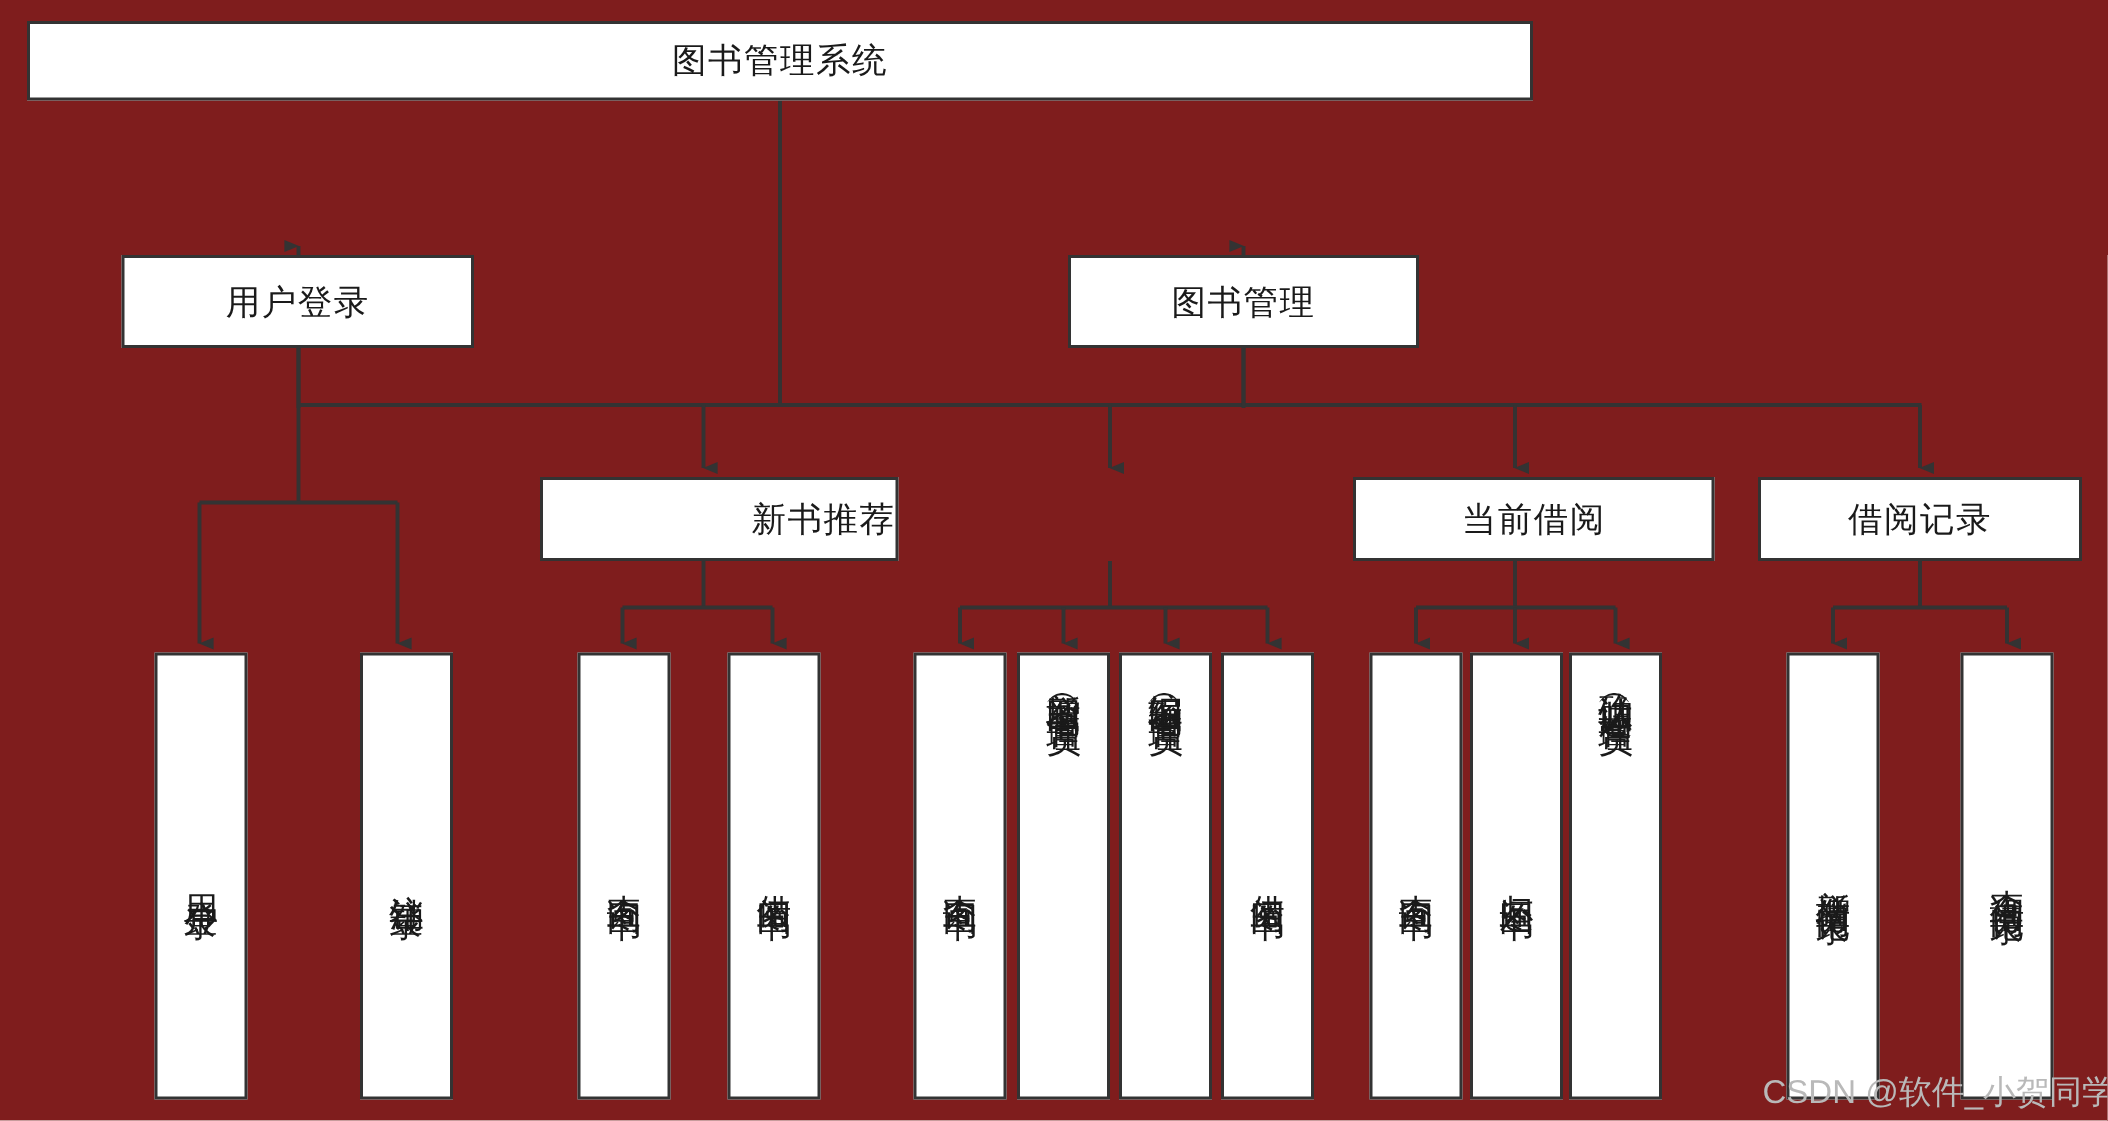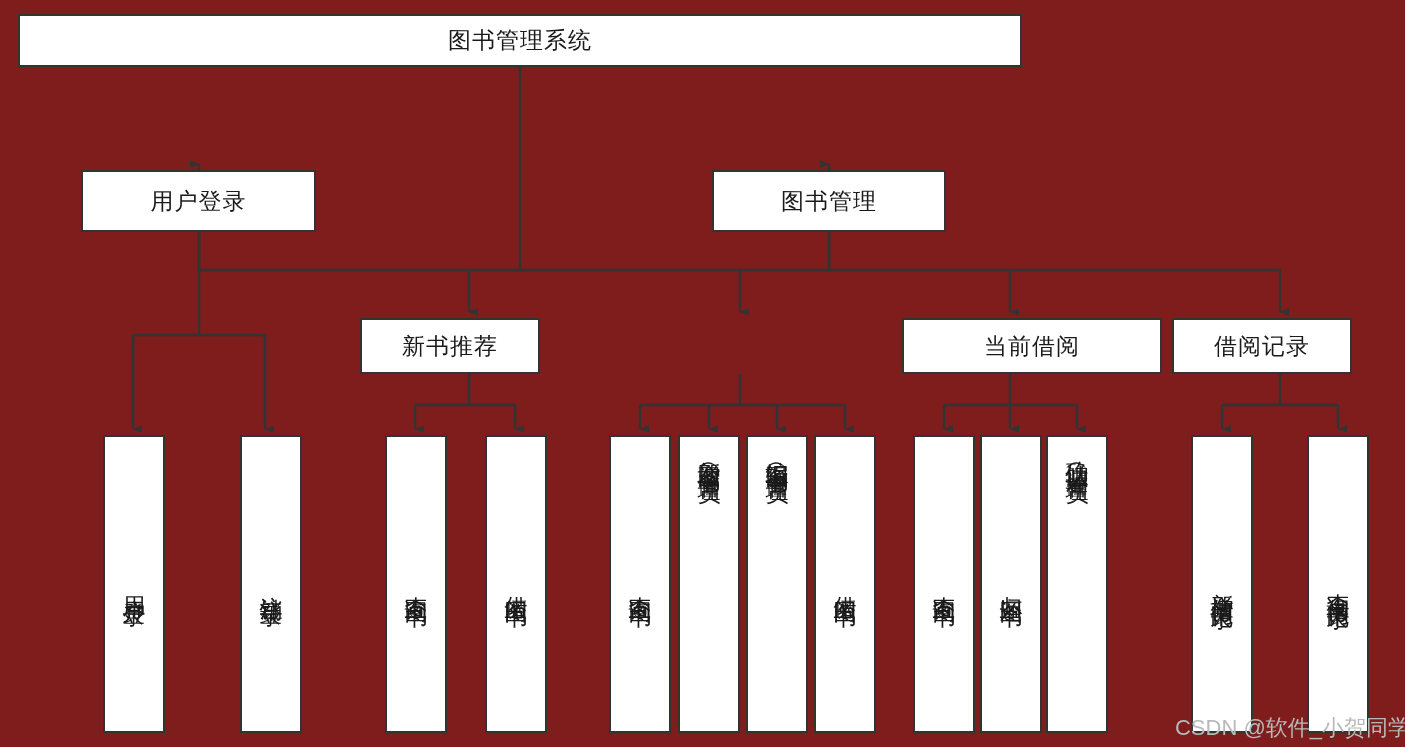--- a/index.html
+++ b/index.html
@@ -124,27 +124,27 @@
     <span>图书管理系统</span>
   </div>
 
   <div class="node horiz" style="left:81px; top:170px; width:235px; height:62px;">
     <span>用户登录</span>
   </div>
   <div class="node horiz" style="left:712px; top:170px; width:234px; height:62px;">
     <span>图书管理</span>
   </div>
 
-  <div class="node horiz" style="left:360px; top:318px; width:180px; height:56px;">
+  <div class="node horiz" style="left:360px; top:318px; width:239px; height:56px;justify-content:flex-end;">
     <span>新书推荐</span>
   </div>
-  <div class="node horiz" style="left:902px; top:318px; width:260px; height:56px;">
+  <div class="node horiz" style="left:902px; top:318px; width:241px; height:56px;">
     <span>当前借阅</span>
   </div>
-  <div class="node horiz" style="left:1172px; top:318px; width:180px; height:56px;">
+  <div class="node horiz" style="left:1172px; top:318px; width:216px; height:56px;">
     <span>借阅记录</span>
   </div>
 
   <div class="node vert" style="left:103px; top:435px; width:62px; height:298px;">
     <span>用户登录</span>
   </div>
   <div class="node vert" style="left:240px; top:435px; width:62px; height:298px;">
     <span>注销登录</span>
   </div>
 

